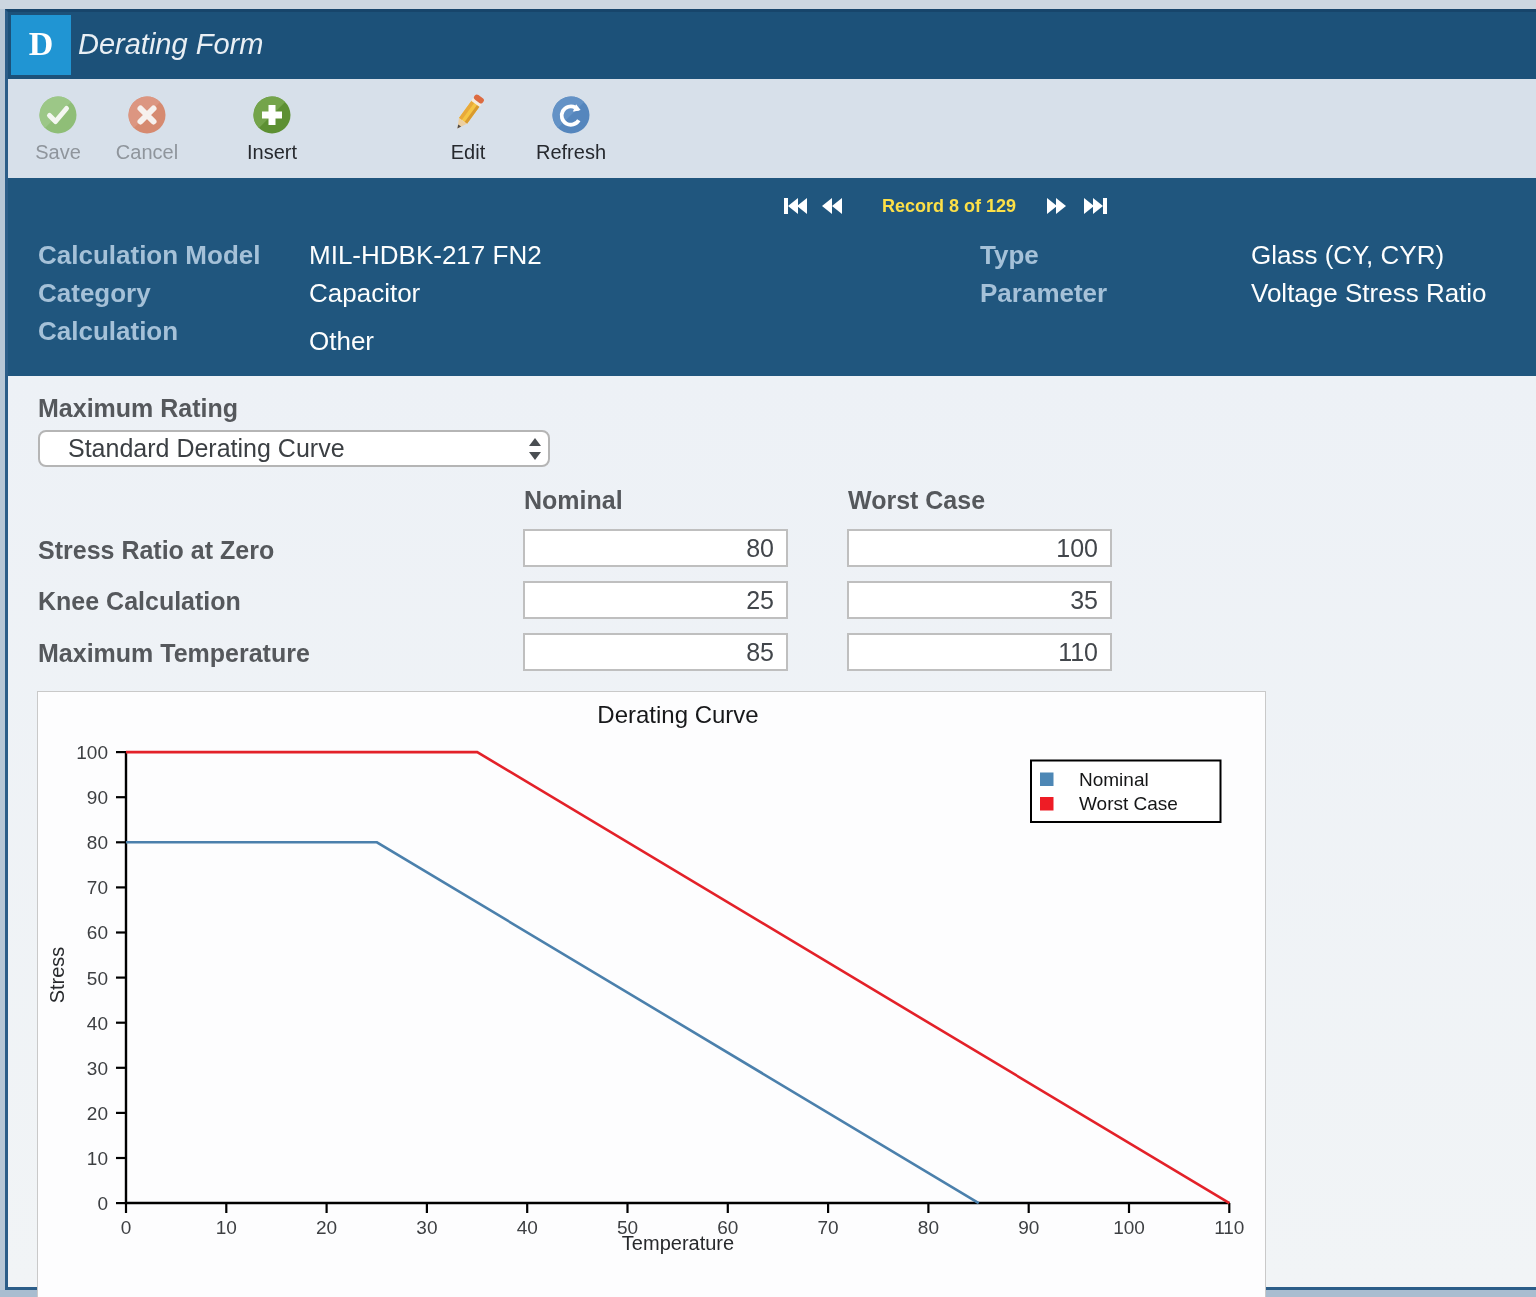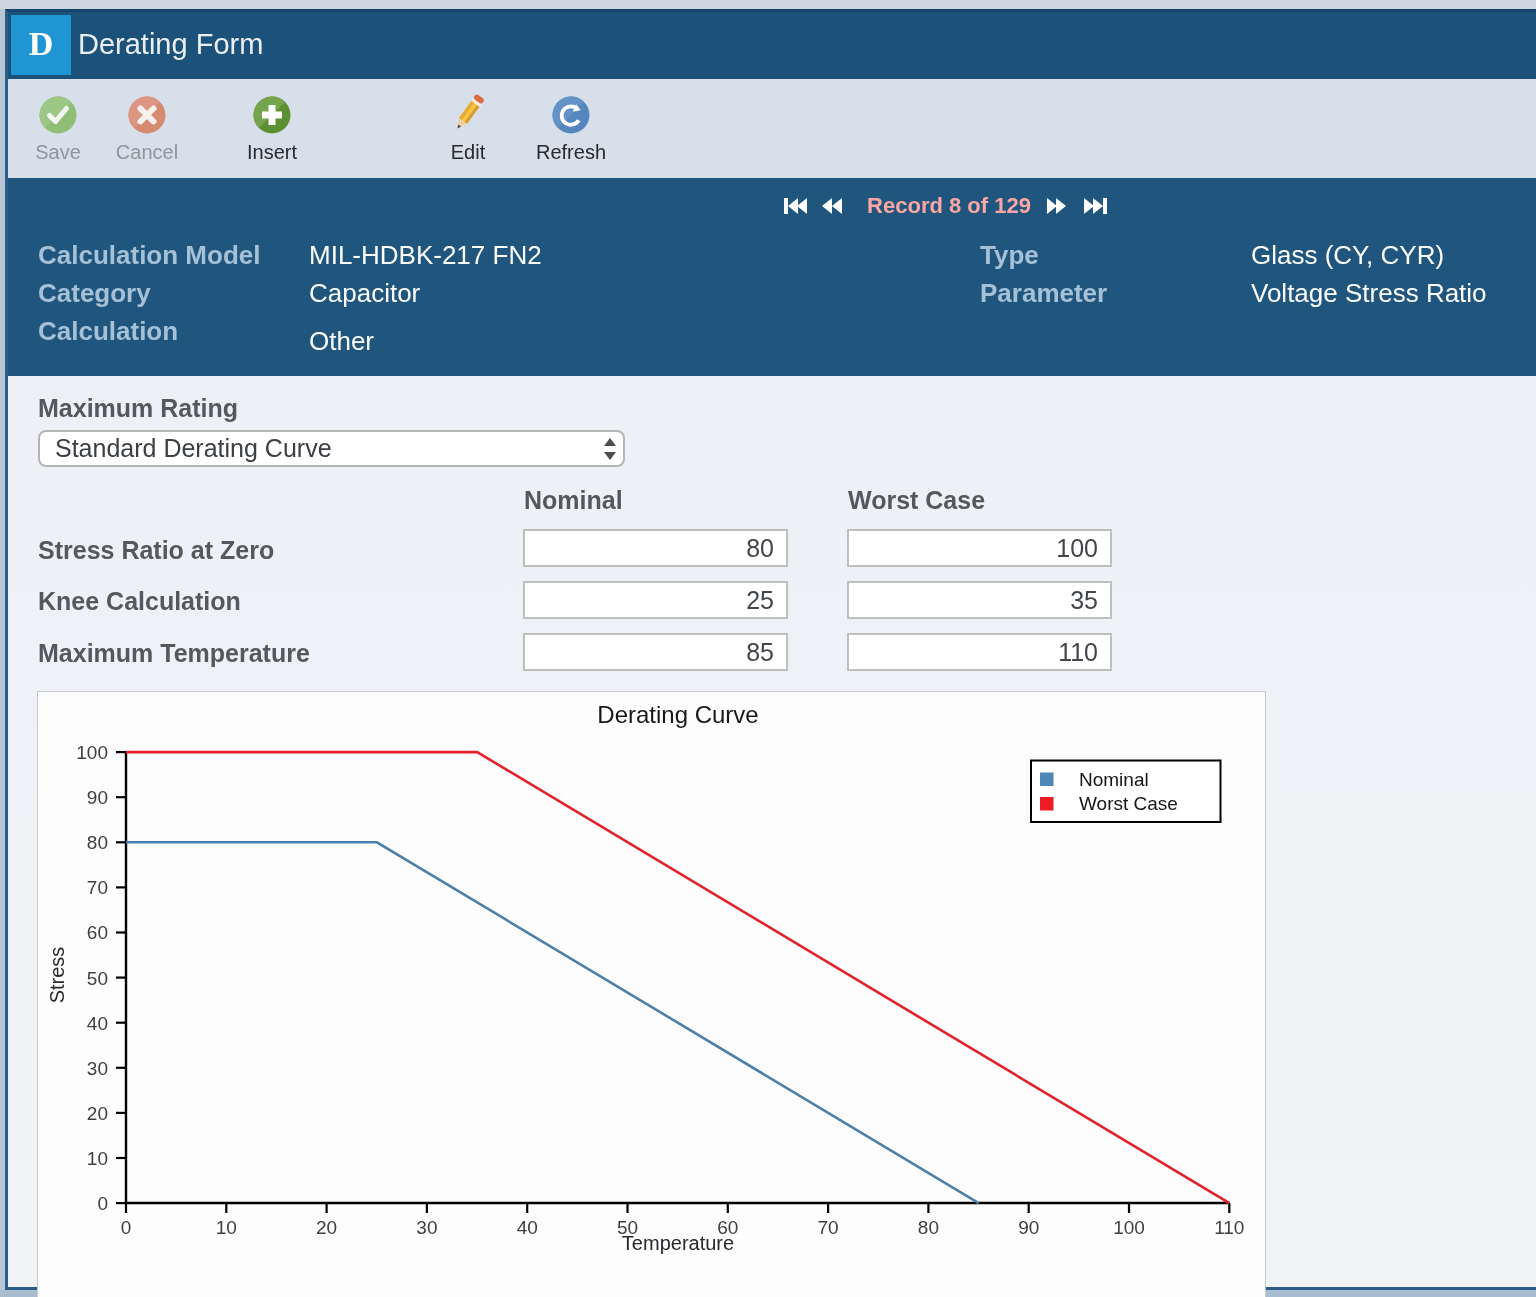--- a/index.html
+++ b/index.html
@@ -7,37 +7,37 @@
   body { font-family:"Liberation Sans", sans-serif; background:#b7c7d6; }
   #topband { position:absolute; left:0; top:0; width:1536px; height:9px; background:#ccd6e0; }
   #botband { position:absolute; left:0; top:1290px; width:1536px; height:7px; background:#a9bdd0; }
   #window { position:absolute; left:5px; top:9px; width:1531px; height:1281px;
             border-left:3px solid #2b5d88; border-bottom:3px solid #2b5d88; border-top:3px solid #17456b;
             background:#eef2f7; }
   #titlebar { position:absolute; left:0; top:0; width:100%; height:67px; background:#1c5179; }
   #dlogo { position:absolute; left:3px; top:3px; width:60px; height:60px; background:#2095d3;
            color:#ffffff; font-family:"Liberation Serif", serif; font-weight:bold; font-size:34px;
            text-align:center; line-height:58px; }
-  #title { position:absolute; left:70px; top:0; height:56px; line-height:64px; color:#e9eff4; font-size:29px; }
+  #title { position:absolute; left:70px; top:0; height:56px; line-height:64px; color:#e9eff4; font-size:29px;font-style:italic; }
   #toolbar { position:absolute; left:0; top:67px; width:100%; height:99px; background:#d7e0ea; }
   .tbtn { position:absolute; top:0; width:120px; height:99px; text-align:center; }
   .tbtn svg { position:absolute; top:17px; left:50%; margin-left:-19px; }
   .tlabel { position:absolute; top:62px; width:100%; left:0; font-size:20px; color:#26292e; }
   .tlabel.dis { color:#8f959c; }
   #darkblock { position:absolute; left:0; top:166px; width:100%; height:198px; background:#20567e; }
   #recnav { position:absolute; left:0; top:16px; width:100%; height:24px; }
-  #rectext { position:absolute; left:841px; top:0; width:200px; text-align:center; color:#fca5a5; font-weight:bold; font-size:22px; line-height:24px;}
+  #rectext { position:absolute; left:841px; top:0; width:200px; text-align:center; color:#fde047; font-weight:bold; font-size:18px; line-height:24px;}
   .fl { position:absolute; color:#a5c1d8; font-weight:bold; font-size:26px; }
   .fv { position:absolute; color:#fdfefe; font-size:26px; }
   #content { position:absolute; left:0; top:364px; width:100%; height:911px;
              background:linear-gradient(#edf1f6, #f1f4f6); }
   .glab { position:absolute; color:#55585c; font-weight:bold; font-size:25px; }
-  #select { position:absolute; left:30px; top:54px; width:587px; height:37px; background:#fff;
+  #select { position:absolute; left:30px; top:54px; width:512px; height:37px; background:#fff;
             border:2px solid #b5b5b5; border-radius:8px; font-size:25px; color:#3b3f43; line-height:33px;
-            padding-left:15px; }
+            padding-left:28px; }
   .inp { position:absolute; width:265px; height:38px; background:#fff; border:2px solid #bfbfbf;
          font-size:25px; color:#42464b; text-align:right; line-height:34px; padding-right:12px; }
   #chartpanel { position:absolute; left:29px; top:315px; width:1229px; height:690px; background:#fdfdfe;
                 border:1px solid #c9c9c9; }
 </style>
 </head>
 <body>
 <div id="topband"></div>
 <div id="botband"></div>
 <div id="window">

